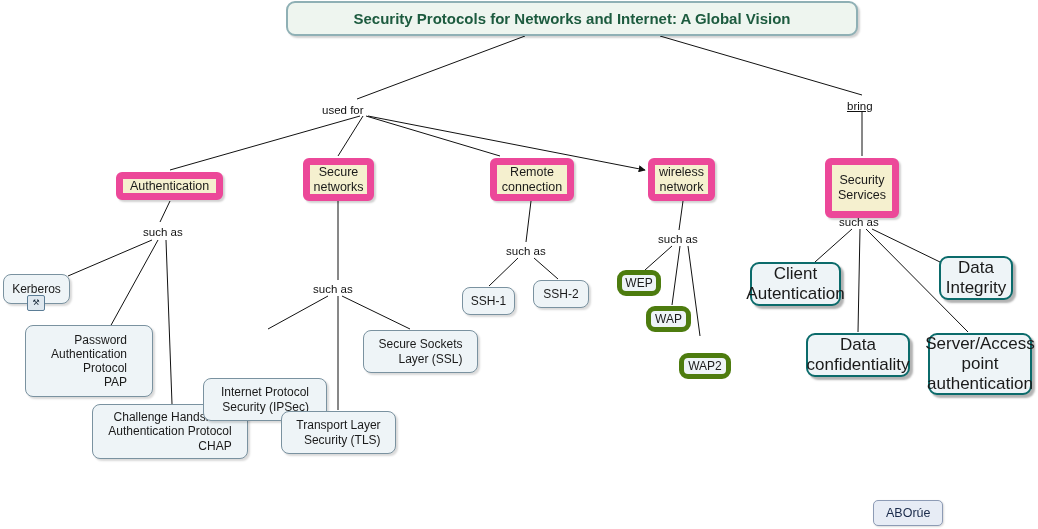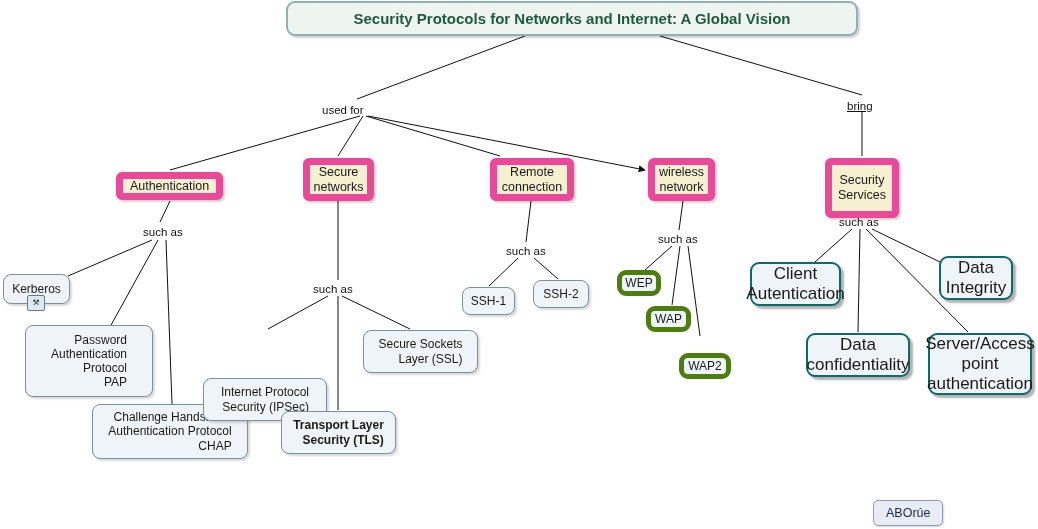--- a/index.html
+++ b/index.html
@@ -165,21 +165,21 @@
 Authentication
 Protocol
 PAP</div>
       <div class="node leaf-node" style="left: 92px; top: 404px; width: 156px; height: 55px;">Challenge Handshake
 Authentication Protocol
 CHAP</div>
       <div class="node leaf-node" style="left: 203px; top: 330px; width: 124px; height: 43px; margin-top: 48px;">Internet Protocol
 Security (IPSec)</div>
       <div class="node leaf-node" style="left: 363px; top: 330px; width: 115px; height: 43px;">Secure Sockets
 Layer (SSL)</div>
-      <div class="node leaf-node" style="left: 281px; top: 411px; width: 115px; height: 43px; font-weight: bold;">Transport Layer
+      <div class="node leaf-node" style="left: 281px; top: 411px; width: 115px; height: 43px;">Transport Layer
 Security (TLS)</div>
       <div class="node leaf-node" style="left: 462px; top: 287px; width: 53px; height: 28px;">SSH-1</div>
       <div class="node leaf-node" style="left: 533px; top: 280px; width: 56px; height: 28px;">SSH-2</div>
       <div class="node plain-node" style="left: 617px; top: 270px; width: 44px; height: 26px;">WEP</div>
       <div class="node plain-node" style="left: 646px; top: 306px; width: 45px; height: 26px;">WAP</div>
       <div class="node plain-node" style="left: 679px; top: 337px; width: 52px; height: 26px; margin-top: 16px;">WAP2</div>
       <div class="node svc-node" style="left: 750px; top: 262px; width: 91px; height: 44px;">Client
 Autentication</div>
       <div class="node svc-node" style="left: 939px; top: 256px; width: 74px; height: 44px;">Data
 Integrity</div>

